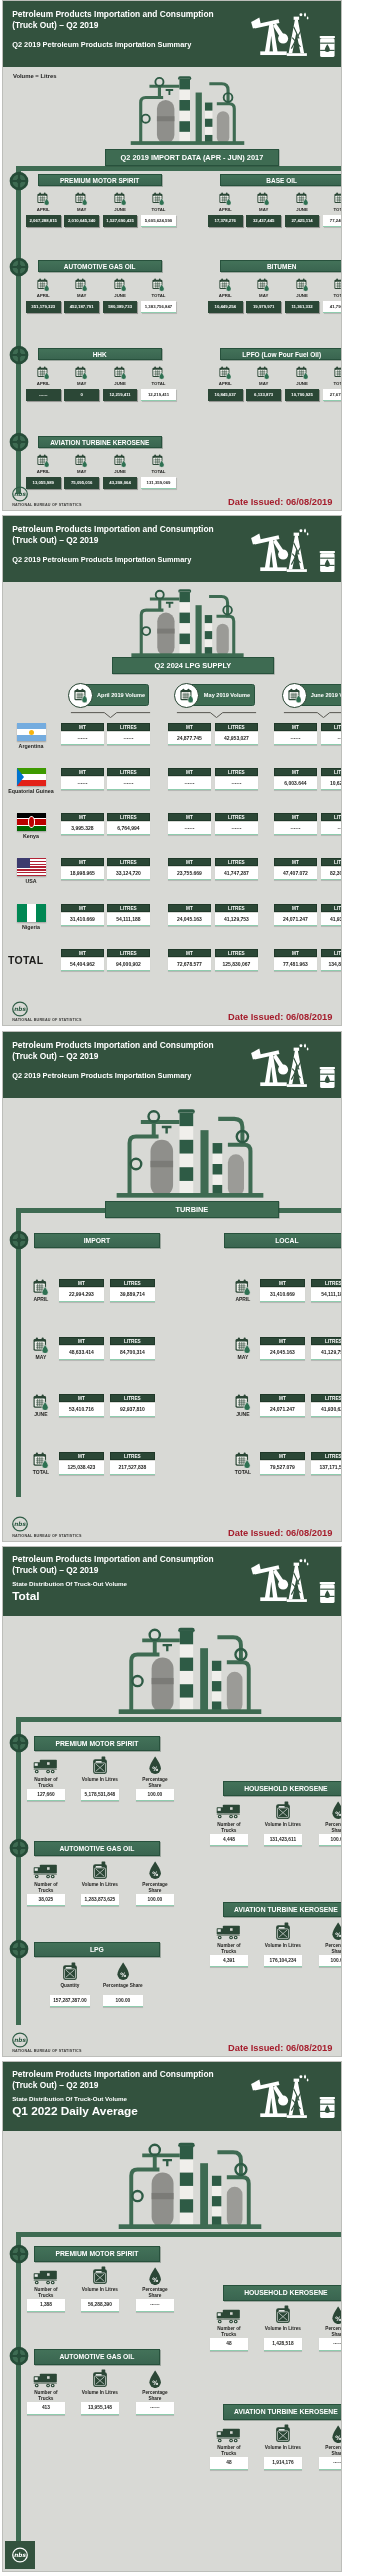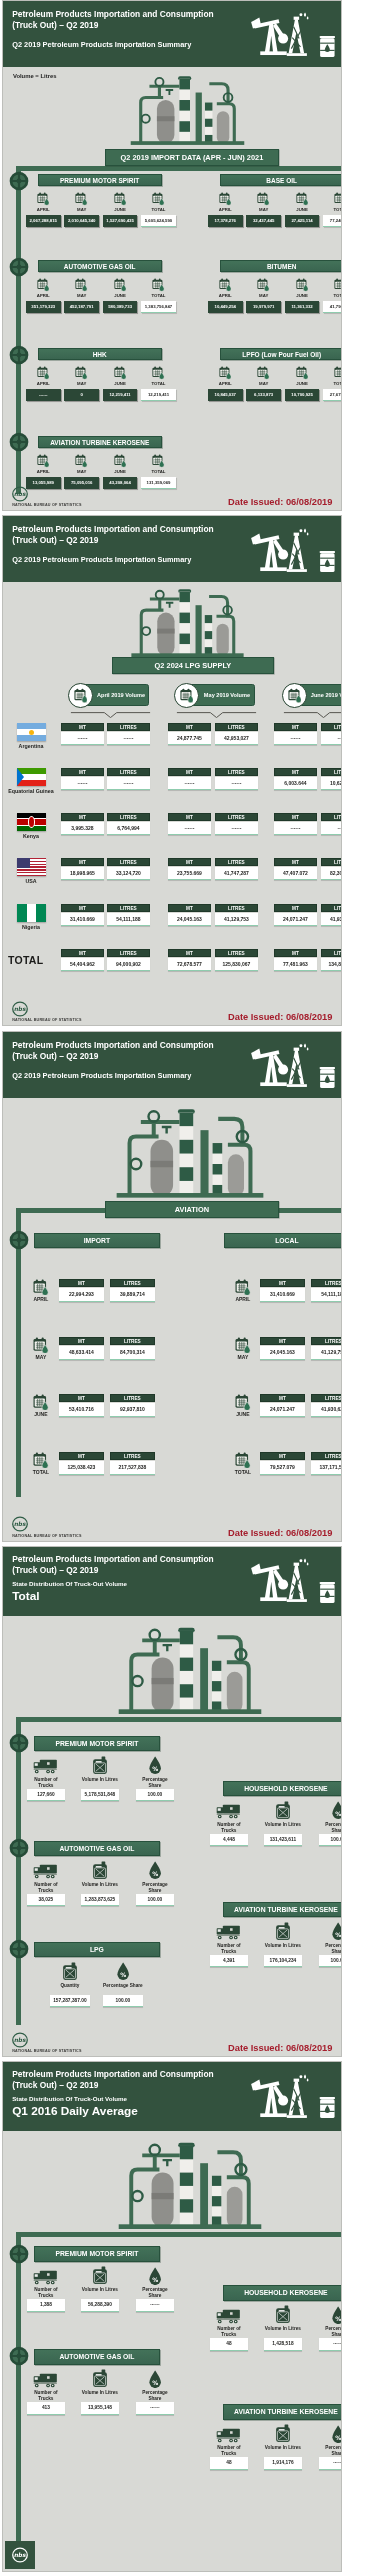--- a/index.html
+++ b/index.html
@@ -193,21 +193,21 @@
           <use href="#i-pump"></use>
         </svg>
       <svg class="ph-barrel" viewBox="0 0 27 40" width="16.7" height="25">
           <use href="#i-barrel"></use>
         </svg>
     </div>
     <div class="abs volnote" style="left:10px;top:72px">Volume = Litres</div>
     <svg class="abs" style="left:119px;top:68px" width="131" height="77" viewBox="0 0 212 124">
         <use href="#i-refinery"></use>
       </svg>
-    <div class="abs ribbon" style="left:102px;top:148px;width:172px">Q2 2019 IMPORT DATA (APR - JUN) 2021</div>
+    <div class="abs ribbon" style="left:102px;top:148px;width:172px">Q2 2019 IMPORT DATA (APR - JUN) 2017</div>
     <div class="abs pframe" style="left:13px;top:165px;width:339px;height:323px"></div>
     <svg class="abs vlv" style="left:5px;top:169px" viewBox="0 0 36 36" width="22" height="22">
         <use href="#i-valve"></use>
       </svg>
     <svg class="abs vlv" style="left:349px;top:169px" viewBox="0 0 36 36" width="22" height="22">
         <use href="#i-valve"></use>
       </svg>
     <svg class="abs vlv" style="left:5px;top:255px" viewBox="0 0 36 36" width="22" height="22">
         <use href="#i-valve"></use>
       </svg>
@@ -707,21 +707,21 @@
           <use href="#i-pump"></use>
         </svg>
       <svg class="ph-barrel" viewBox="0 0 27 40" width="16.7" height="25">
           <use href="#i-barrel"></use>
         </svg>
     </div>
     <svg class="abs" style="left:94px;top:69px" width="186" height="97" viewBox="0 0 300 156">
         <use href="#i-refinery"></use>
       </svg>
     <div class="abs pframe" style="left:13px;top:176px;width:339px;height:284px"></div>
-    <div class="abs ribbon" style="left:102px;top:169px;width:172px">AVIATION</div>
+    <div class="abs ribbon" style="left:102px;top:169px;width:172px">TURBINE</div>
     <svg class="abs vlv" style="left:5px;top:197px" viewBox="0 0 36 36" width="22" height="22">
         <use href="#i-valve"></use>
       </svg>
     <svg class="abs vlv" style="left:349px;top:197px" viewBox="0 0 36 36" width="22" height="22">
         <use href="#i-valve"></use>
       </svg>
     <div class="abs sec-banner" style="left:31px;top:201px;width:124px;height:13.6px;line-height:13.6px;font-size:6.8px">IMPORT</div>
     <div class="abs sec-banner" style="left:221px;top:201px;width:124px;height:13.6px;line-height:13.6px;font-size:6.8px">LOCAL</div>
 
     <div class="abs p3row" style="top:247px">
@@ -1038,21 +1038,21 @@
         </div>
       <div class="date">Date Issued: 06/08/2019</div>
     </div>
   </section>
 
   <section class="panel">
     <div class="phead tall">
       <div class="ph-l1">Petroleum Products Importation and Consumption</div>
       <div class="ph-l2">(Truck Out) – Q2 2019</div>
       <div class="ph-sub2">State Distribution Of Truck-Out Volume</div>
-      <div class="ph-big">Q1 2016 Daily Average</div>
+      <div class="ph-big">Q1 2022 Daily Average</div>
       <svg class="ph-pump" viewBox="0 0 96 84" width="60" height="52">
           <use href="#i-pump"></use>
         </svg>
       <svg class="ph-barrel" viewBox="0 0 27 40" width="16.7" height="25">
           <use href="#i-barrel"></use>
         </svg>
     </div>
     <svg class="abs" style="left:94px;top:73px" width="186" height="94" viewBox="0 0 300 152">
         <use href="#i-refinery"></use>
       </svg>

